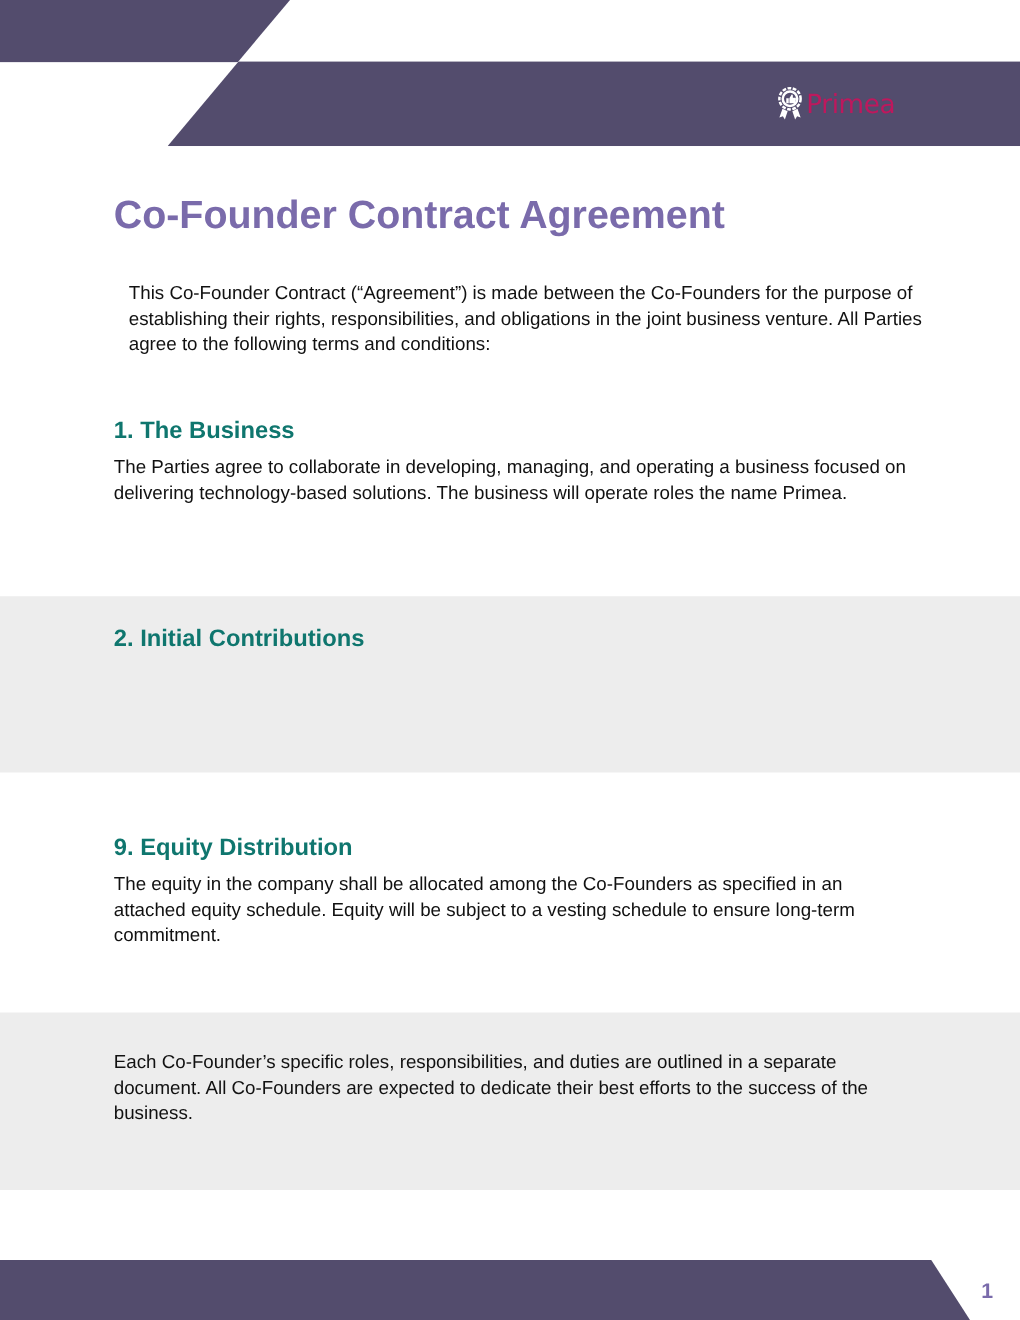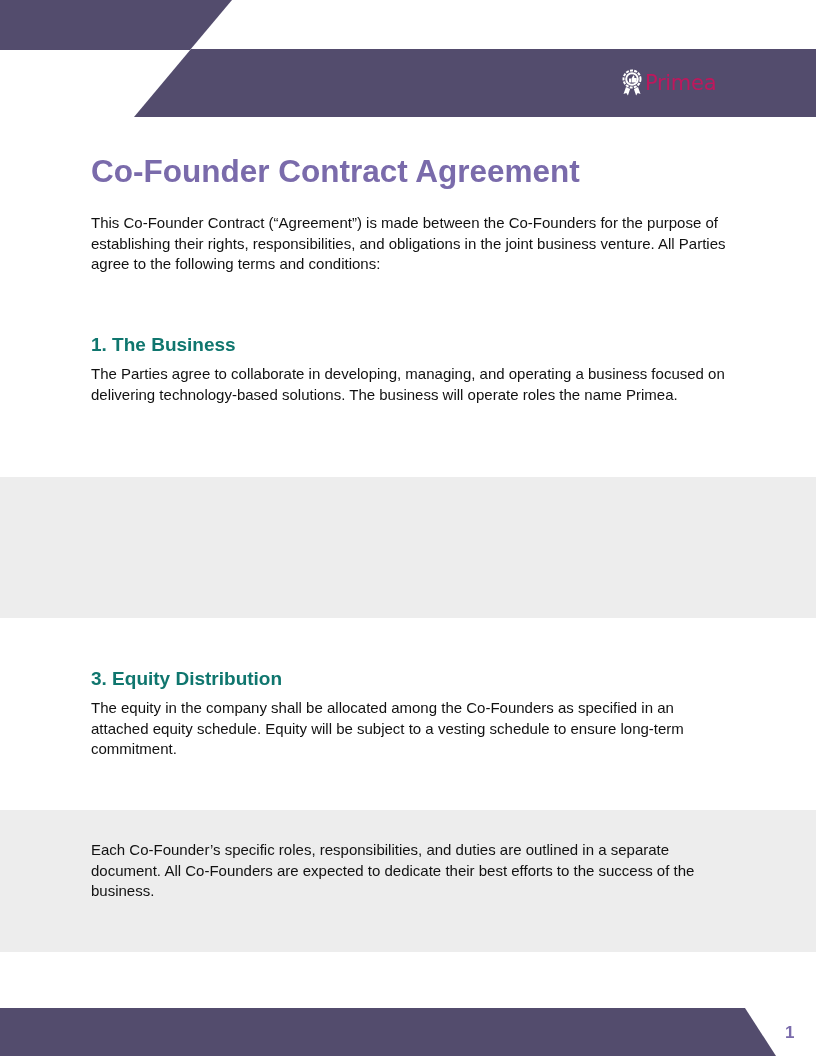--- a/index.html
+++ b/index.html
@@ -53,21 +53,21 @@
       font-weight: bold;
       color: #7a6bab;
       letter-spacing: 0px;
       white-space: nowrap;
     }
     .intro {
       position: absolute;
       left: 91px;
       top: 213px;
       width: 640px;
-      margin: 0;
+      margin: 12px;
       font-size: 15px;
       line-height: 20.5px;
     }
     .band {
       position: absolute;
       left: 0;
       width: 816px;
       background: #ededed;
     }
     .section {
@@ -125,24 +125,25 @@
 <h1 class="title">Co-Founder Contract Agreement</h1>
 <p class="intro">This Co-Founder Contract (“Agreement”) is made between the Co-Founders for the purpose of establishing their rights, responsibilities, and obligations in the joint business venture. All Parties agree to the following terms and conditions:</p>
 
 <div class="section" style="top:333px;">
   <h2>1. The Business</h2>
   <p>The Parties agree to collaborate in developing, managing, and operating a business focused on delivering technology-based solutions. The business will operate roles the name Primea.</p>
 </div>
 
 <div class="band" style="top:477px;height:141px;"></div>
 <div class="section" style="top:500px;">
+  <h2>2. Initial Contributions</h2>
 </div>
 
 <div class="section" style="top:667px;">
-  <h2>3. Equity Distribution</h2>
+  <h2>9. Equity Distribution</h2>
   <p>The equity in the company shall be allocated among the Co-Founders as specified in an attached equity schedule. Equity will be subject to a vesting schedule to ensure long-term commitment.</p>
 </div>
 
 <div class="band" style="top:810px;height:142px;"></div>
 <div class="section" style="top:833px;">
   <p>Each Co-Founder’s specific roles, responsibilities, and duties are outlined in a separate document. All Co-Founders are expected to dedicate their best efforts to the success of the business.</p>
 </div>
 
 <div class="shape ftr-band"></div>
 <div class="page-num">1</div>

